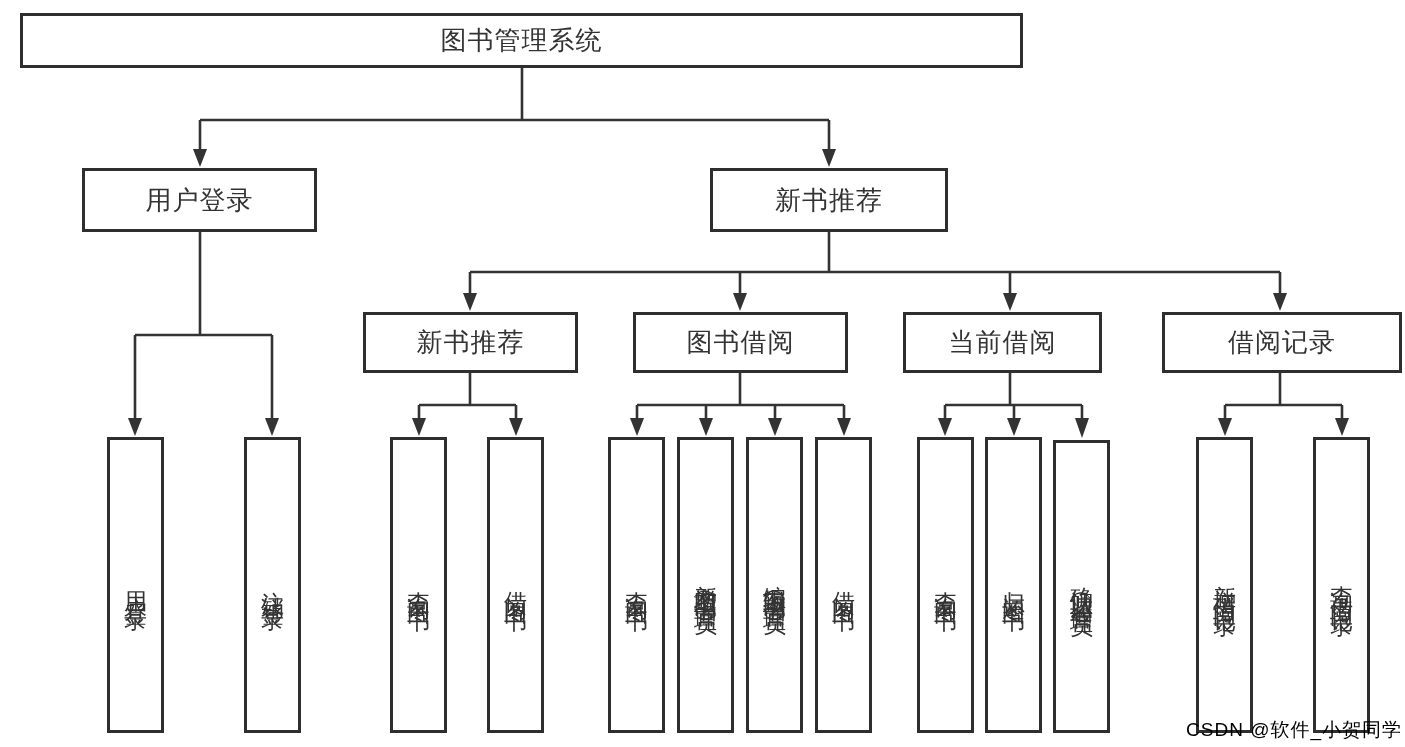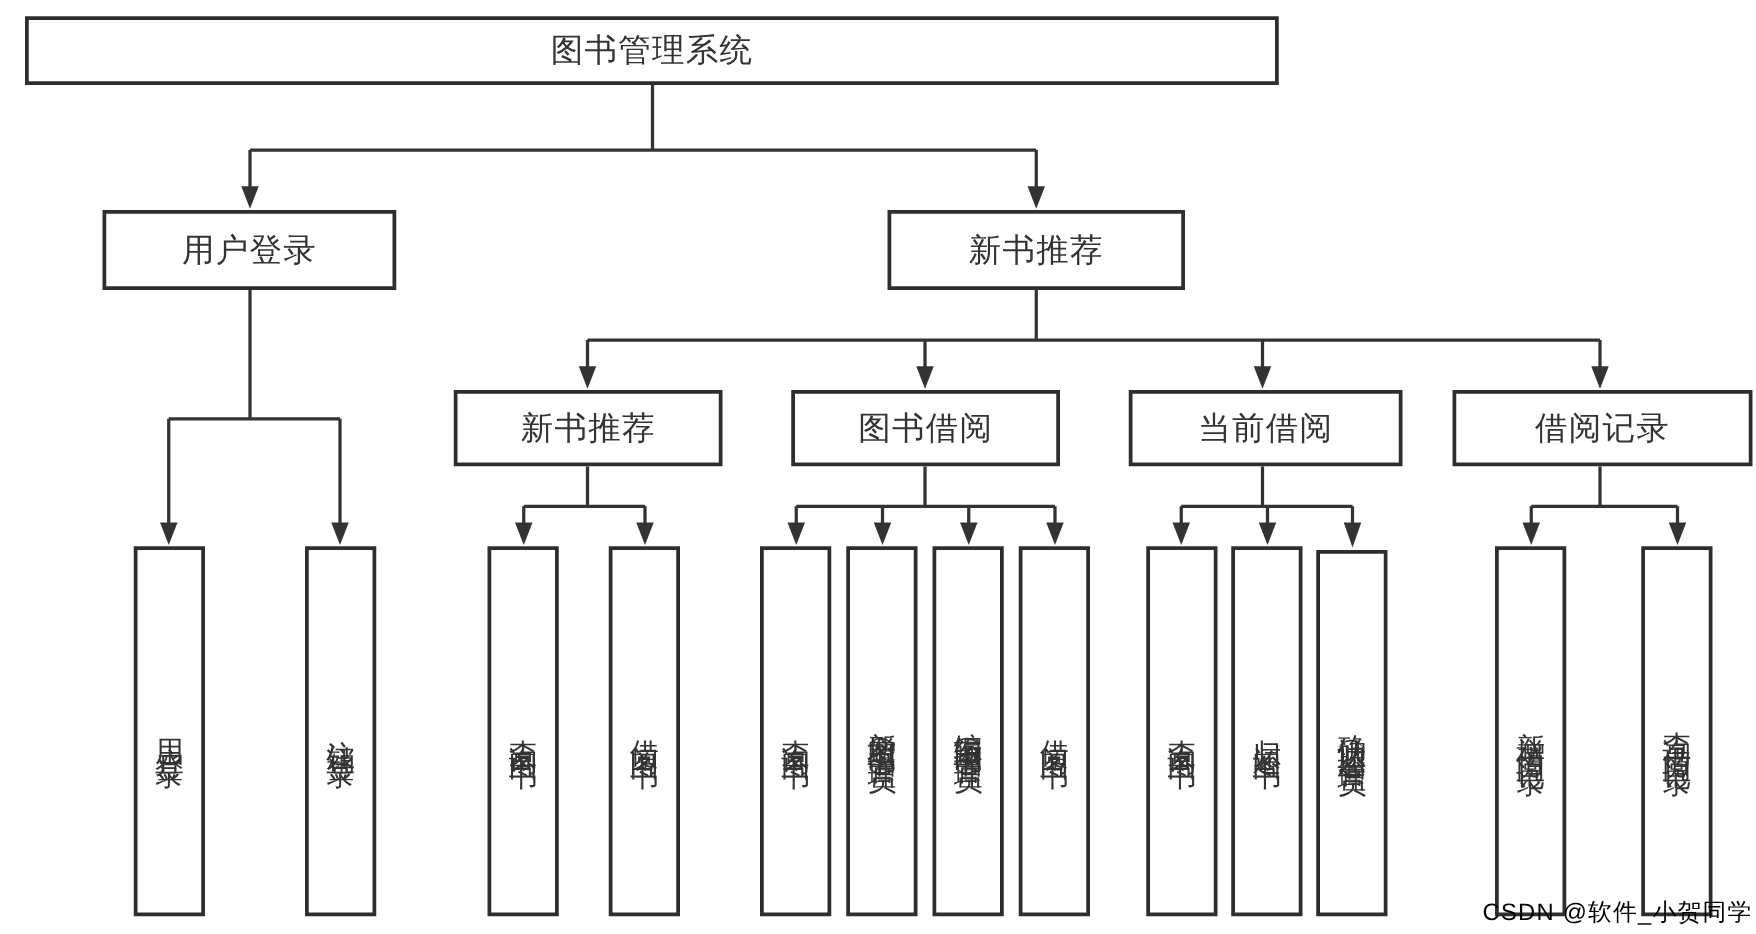--- a/index.html
+++ b/index.html
@@ -110,21 +110,21 @@
   <div class="node" style="left:710px;top:168px;width:238px;height:64px;">
     <span class="hlabel">新书推荐</span>
   </div>
 
   <div class="node" style="left:363px;top:312px;width:215px;height:61px;">
     <span class="hlabel">新书推荐</span>
   </div>
   <div class="node" style="left:633px;top:312px;width:215px;height:61px;text-align:center;">
     <span class="hlabel">图书借阅</span>
   </div>
-  <div class="node" style="left:903px;top:312px;width:219px;height:61px;">
+  <div class="node" style="left:903px;top:312px;width:199px;height:61px;">
     <span class="hlabel">当前借阅</span>
   </div>
   <div class="node" style="left:1162px;top:312px;width:240px;height:61px;">
     <span class="hlabel">借阅记录</span>
   </div>
 
   <div class="node vnode" style="left:107px;">
     <span class="vlabel">用户登录</span>
   </div>
   <div class="node vnode" style="left:244px;">

